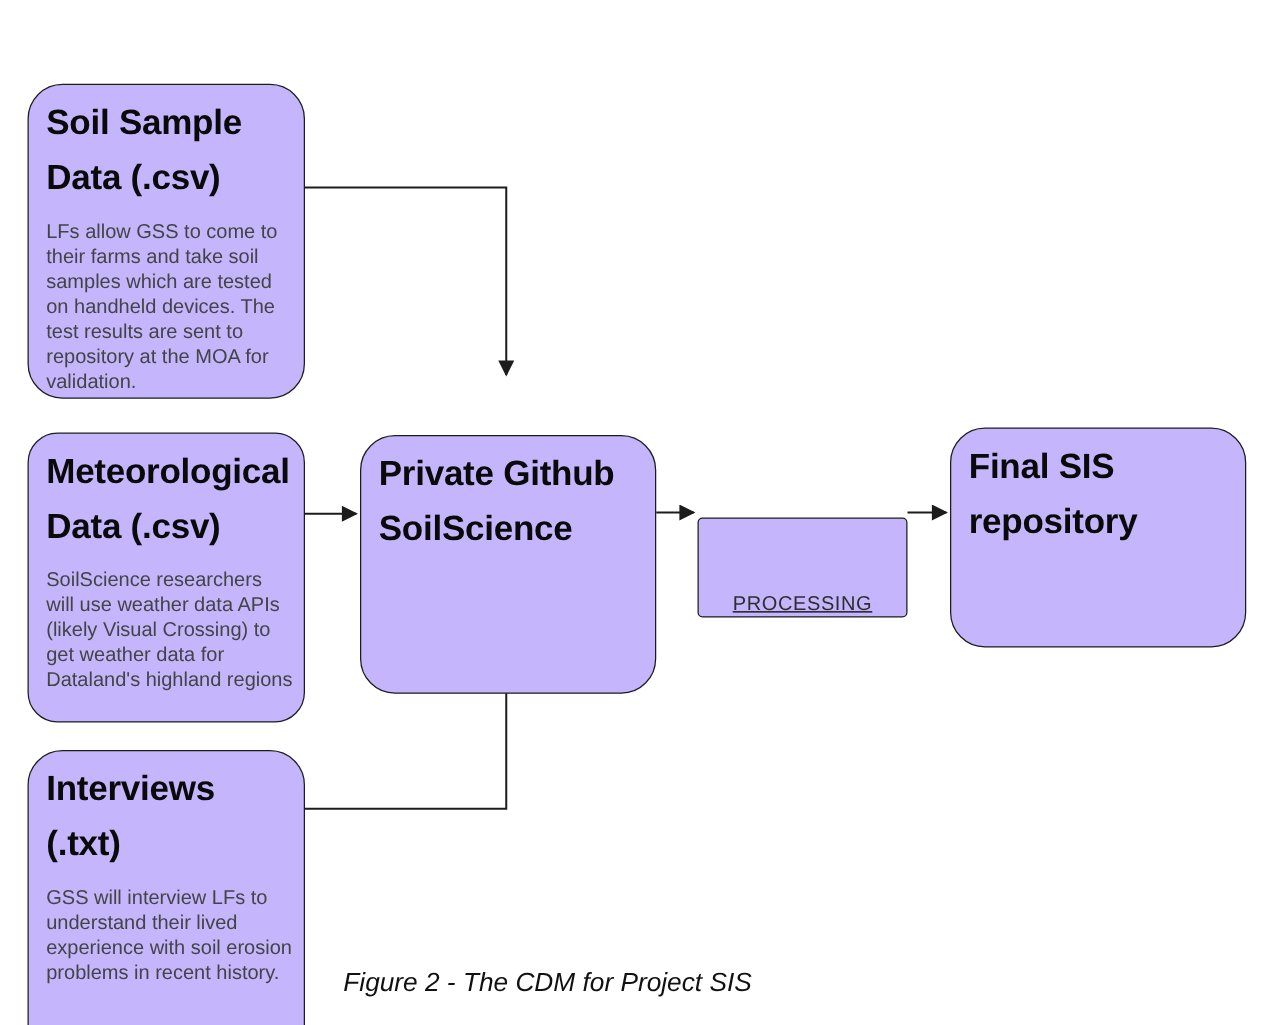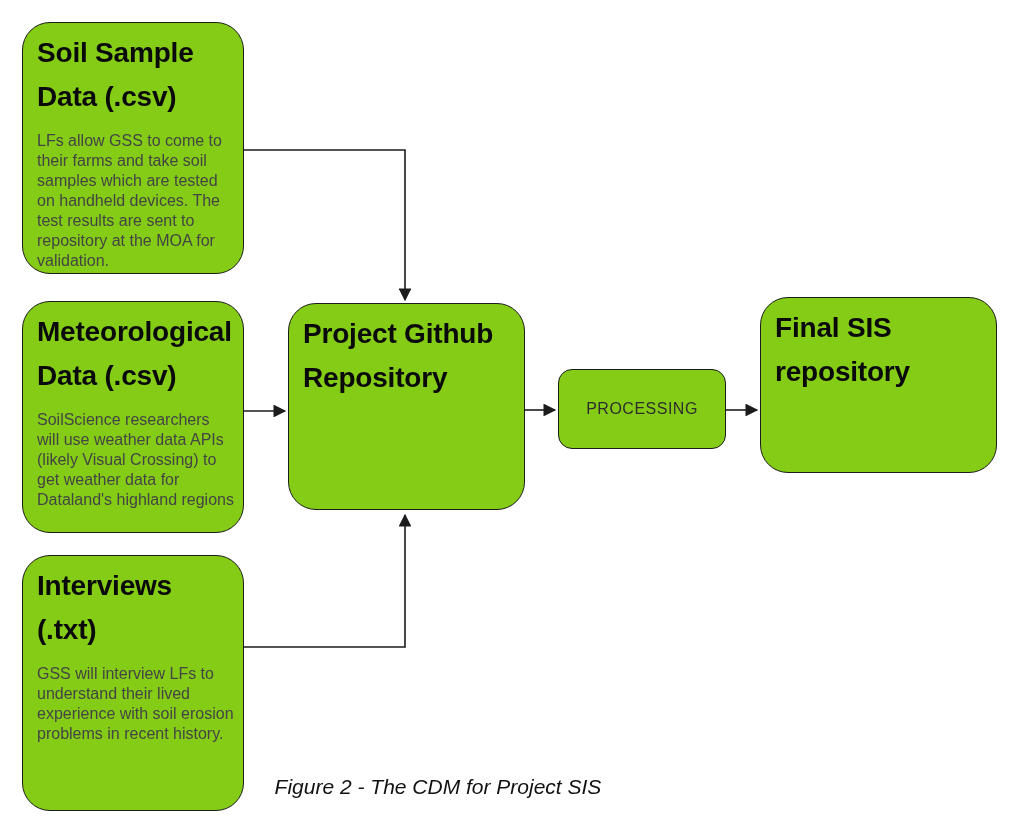--- a/index.html
+++ b/index.html
@@ -17,50 +17,52 @@
   }
   .arrows {
     position: absolute;
     left: 0;
     top: 0;
     pointer-events: none;
   }
   .node {
     position: absolute;
     box-sizing: border-box;
-    background: #84cc16;
+    background: #c4b5fd;
     border: 1.6px solid #1c1c1c;
     border-radius: 28px;
     padding: 8px 9px 6px 14px;
+    margin-top: 45px;
   }
   .node-title {
     font-size: 28px;
     font-weight: bold;
     color: #0a0a0a;
     line-height: 1.58;
     letter-spacing: -0.2px;
   }
   .node-body {
     margin-top: 12px;
     font-size: 16px;
     color: #444444;
     line-height: 1.25;
   }
   #node-soil       { left: 22px;  top: 22px;  width: 222px; height: 252px; }
-  #node-met        { left: 22px;  top: 301px; width: 222px; height: 232px; }
+  #node-met        { left: 22px;  top: 301px; width: 222px; height: 232px; border-radius: 24px; }
   #node-interviews { left: 22px;  top: 555px; width: 222px; height: 256px; }
   #node-github     { left: 288px; top: 303px; width: 237px; height: 207px; }
   #node-final      { left: 760px; top: 297px; width: 237px; height: 176px; }
   #node-processing {
     left: 558px; top: 369px; width: 168px; height: 80px;
-    border-radius: 14px;
+    border-radius: 4px;
     display: flex;
-    align-items: center;
+    align-items: flex-end;
     justify-content: center;
     padding: 0;
+    text-decoration: underline;
   }
   .processing-label {
     font-size: 16px;
     color: #2e2e2e;
     letter-spacing: 0.5px;
   }
   .caption {
     position: absolute;
     left: 0;
     top: 775px;
@@ -98,21 +100,21 @@
     <div class="node-title">Meteorological Data (.csv)</div>
     <div class="node-body">SoilScience researchers will use weather data APIs (likely Visual Crossing) to get weather data for Dataland's highland regions</div>
   </div>
 
   <div class="node" id="node-interviews">
     <div class="node-title">Interviews (.txt)</div>
     <div class="node-body">GSS will interview LFs to understand their lived experience with soil erosion problems in recent history.</div>
   </div>
 
   <div class="node" id="node-github">
-    <div class="node-title">Project Github Repository</div>
+    <div class="node-title">Private Github SoilScience</div>
   </div>
 
   <div class="node" id="node-processing">
     <span class="processing-label">PROCESSING</span>
   </div>
 
   <div class="node" id="node-final">
     <div class="node-title">Final SIS repository</div>
   </div>
 

